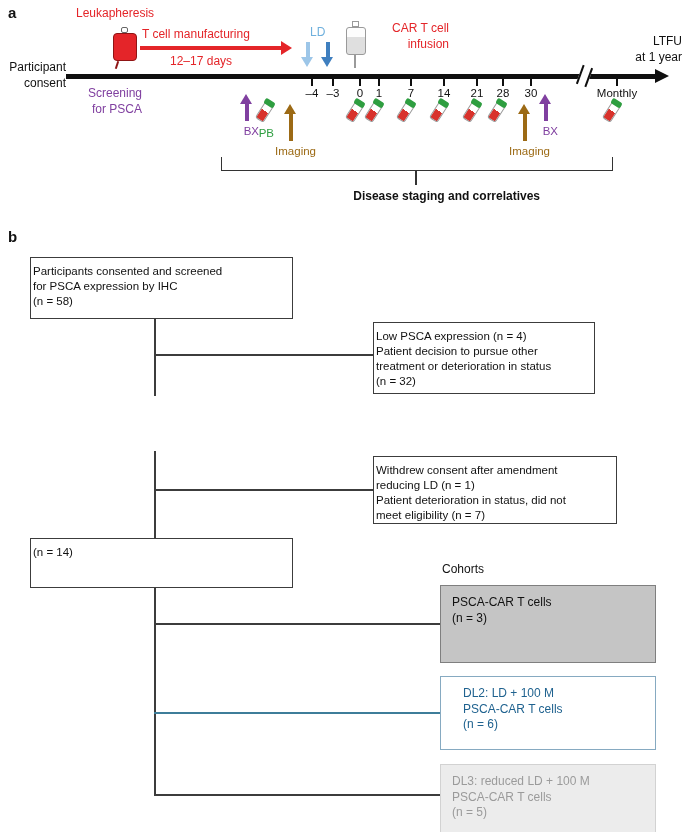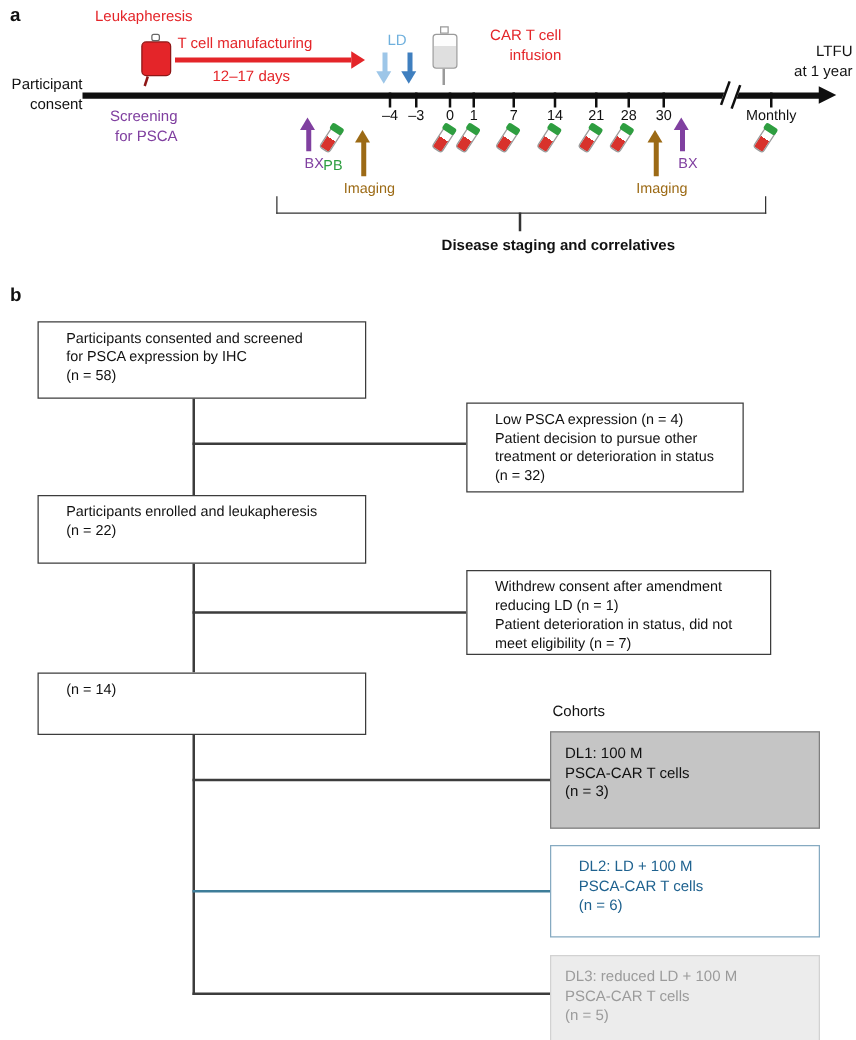--- a/index.html
+++ b/index.html
@@ -58,21 +58,21 @@
   .tube::before { content:""; position:absolute; left:-2.5px; top:-2.5px; width:11px; height:6px;
     border-radius:2px; background:var(--c-green,#2e9e40); }
 
   
   .bracket { position:absolute; left:221px; top:157px; width:390px; height:13px;
     border-left:1.5px solid #333; border-right:1.5px solid #333; border-bottom:1.5px solid #333; }
   .bracket-tail { position:absolute; left:415px; top:170px; width:1.5px; height:15px; background:#333; }
 
   
   .flowbox { position:absolute; box-sizing:border-box; border:1.3px solid #3c3c3c; background:#fff;
-    font-size:11.5px; line-height:1.25; padding:6px 22px; }
+    font-size:11.5px; line-height:1.25; padding:6px 2px; }
   .flowbox div { white-space:nowrap; }
   .cohort { position:absolute; box-sizing:border-box; padding:9px 11px; line-height:1.45;
     font-size:12px; border:1.5px solid; }
   .cohort div { white-space:nowrap; }
   .cohort-dl1 { background:var(--c-dl1-bg,#c5c5c5); border-color:var(--c-dl1-border,#7f7f7f); color:#111; }
   .cohort-dl2 { background:#fff; border-color:var(--c-dl2-border,#86aac1); color:var(--c-dl2-text,#1f628f);padding-left:22px; }
   .cohort-dl3 { background:var(--c-dl3-bg,#ececec); border-color:var(--c-dl3-border,#d2d2d2); color:var(--c-dl3-text,#9b9b9b); }
   .vline { position:absolute; width:1.5px; background:#3c3c3c; }
   .hline { position:absolute; height:1.5px; background:#3c3c3c; }
   .hline-blue { background:var(--c-dl2-line,#3e7d99); }
@@ -179,24 +179,20 @@
 
   <div class="vline" style="left:154px; top:319px; height:77px;"></div>
   <div class="hline" style="left:154px; top:354px; width:219px;"></div>
   <div class="flowbox lines" style="left:373px; top:322px; width:222px; height:72px;">
       <div>Low PSCA expression (n = 4)</div>
       <div>Patient decision to pursue other</div>
       <div>treatment or deterioration in status</div>
       <div>(n = 32)</div>
     </div>
 
-  <div class="flowbox lines" style="left:30px; top:396px; width:263px; height:55px;">
-      <div>Participants enrolled and leukapheresis</div>
-      <div>(n = 22)</div>
-    </div>
 
   <div class="vline" style="left:154px; top:451px; height:87px;"></div>
   <div class="hline" style="left:154px; top:489px; width:219px;"></div>
   <div class="flowbox lines" style="left:373px; top:456px; width:244px; height:68px;">
       <div>Withdrew consent after amendment</div>
       <div>reducing LD (n = 1)</div>
       <div>Patient deterioration in status, did not</div>
       <div>meet eligibility (n = 7)</div>
     </div>
 
@@ -205,21 +201,20 @@
     </div>
 
   <div class="vline" style="left:154px; top:588px; height:208px;"></div>
   <div class="hline" style="left:154px; top:623px; width:286px;"></div>
   <div class="hline hline-blue" style="left:154px; top:712px; width:286px;"></div>
   <div class="hline" style="left:154px; top:794px; width:286px;"></div>
 
   <div class="abs" style="left:442px; top:562px;">Cohorts</div>
 
   <div class="cohort cohort-dl1 lines" style="left:440px; top:585px; width:216px; height:78px;">
-      <div>DL1: 100 M</div>
       <div>PSCA-CAR T cells</div>
       <div>(n = 3)</div>
     </div>
   <div class="cohort cohort-dl2 lines" style="left:440px; top:676px; width:216px; height:74px;">
       <div>DL2: LD + 100 M</div>
       <div>PSCA-CAR T cells</div>
       <div>(n = 6)</div>
     </div>
   <div class="cohort cohort-dl3 lines" style="left:440px; top:764px; width:216px; height:84px;">
       <div>DL3: reduced LD + 100 M</div>

